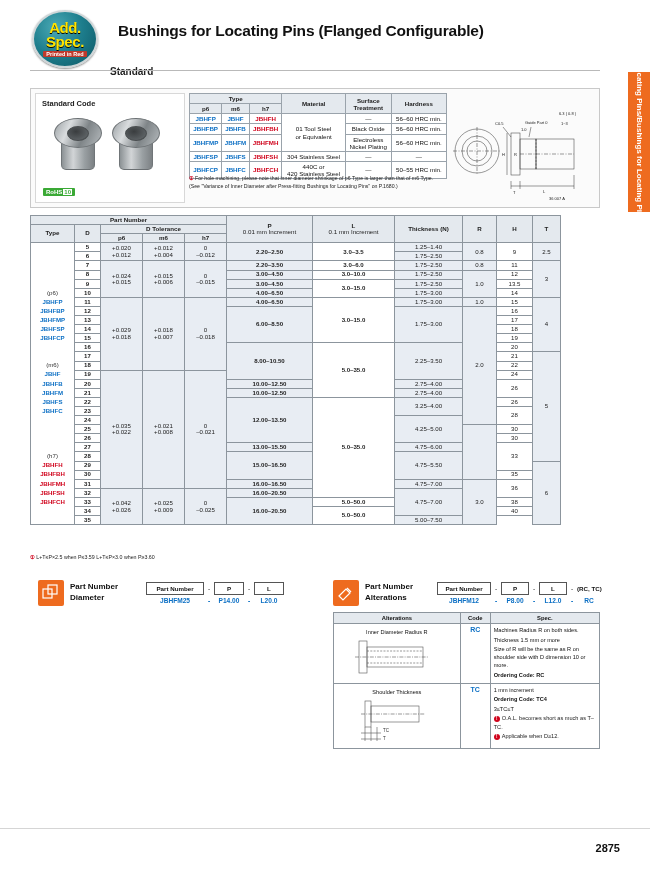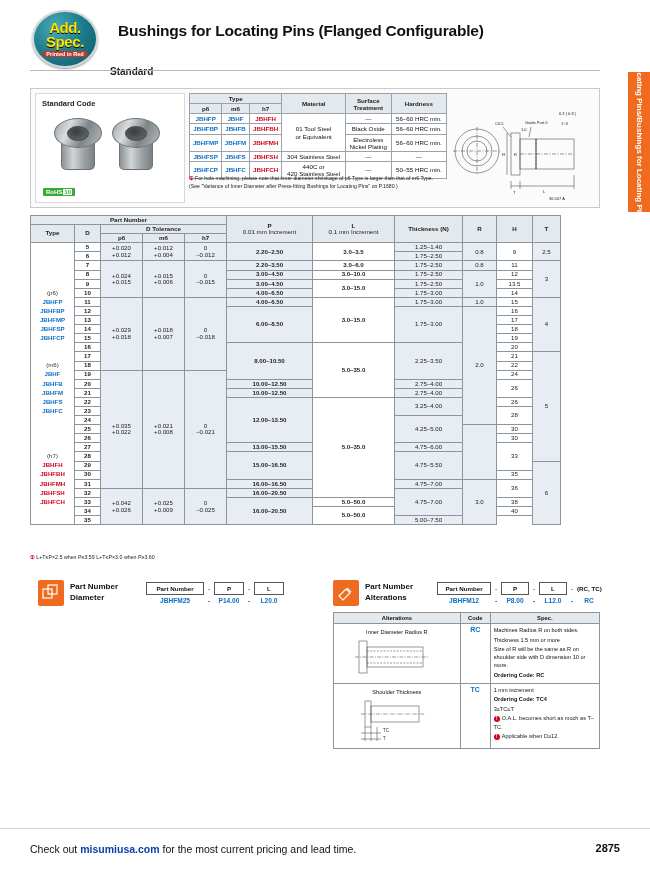--- a/index.html
+++ b/index.html
@@ -744,17 +744,14 @@
         <p class="ord">Ordering Code: TC4</p>
         <p>3≤TC≤T</p>
         <p class="warn">O.A.L. becomes short as much as T–TC.</p>
         <p class="warn">Applicable when D≥12.</p>
       </td>
     </tr>
   </tbody>
     </table>
 
   <div class="footrule"></div>
-  <div class="foot">
-    <span>Check out </span><a href="#">misumiusa.com</a><span> for the most current pricing and lead time.</span>
-  </div>
   <div class="pageno">2875</div>
 </div>
 
 </body></html>

